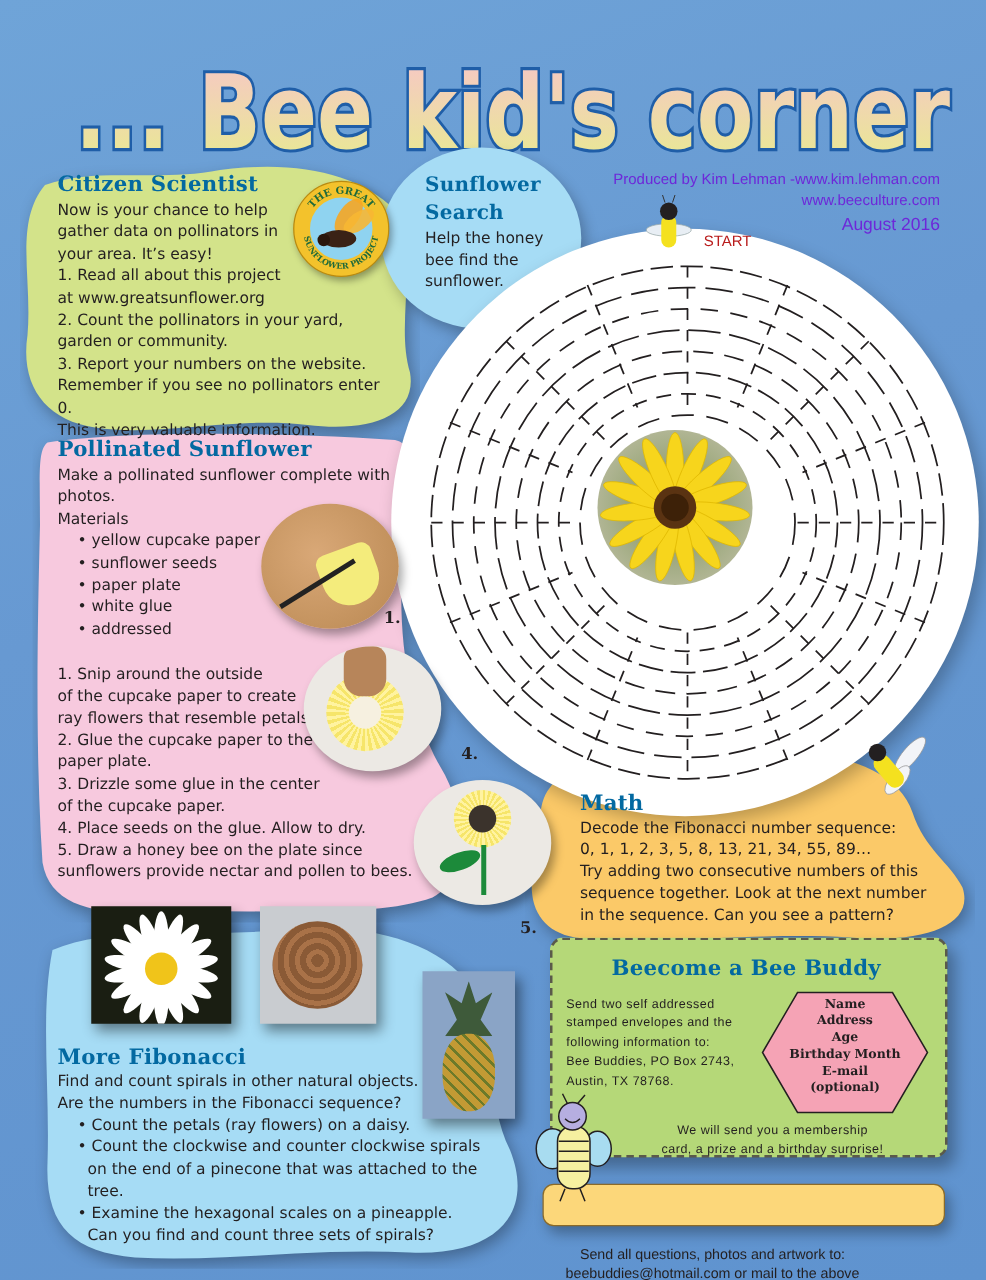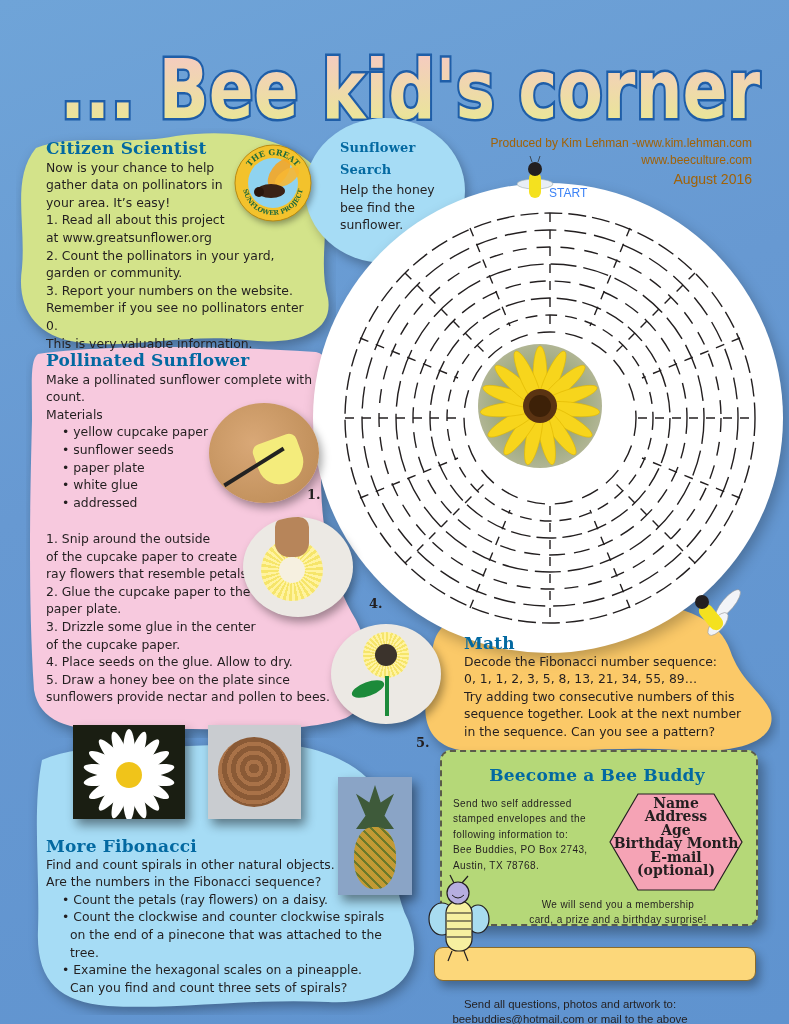--- a/index.html
+++ b/index.html
@@ -14,49 +14,49 @@
   .blob{position:absolute;}
   .heading{font-family:"DejaVu Serif",serif;font-weight:bold;color:#0369a1;letter-spacing:0.2px;}
   .body-text{font-family:"DejaVu Sans",sans-serif;font-size:12.4px;line-height:17.6px;color:#231f20;}
   .citizen-text{left:46px;top:140px;width:270px;}
   .citizen-text .heading{font-size:17px;margin-bottom:1px;}
   .logo{left:233px;top:143px;width:80px;height:80px;}
   
   .search-bubble{left:305px;top:118px;width:160px;height:145px;border-radius:50%;background:#a6dcf5;
                  box-shadow:4px 6px 10px rgba(0,0,0,0.25);}
   .search-text{left:340px;top:137px;width:120px;}
-  .search-text .heading{font-size:13px;line-height:22px;}
-  .credits{left:450px;top:135px;width:302px;text-align:right;font-size:12px;line-height:17px;color:#a16207;}
+  .search-text .heading{font-size:16px;line-height:22px;}
+  .credits{left:450px;top:135px;width:302px;text-align:right;font-size:12px;line-height:17px;color:#6d28d9;}
   .credits .date{font-size:14px;margin-top:2px;}
   
   .maze-circle{left:313px;top:183px;width:470px;height:470px;border-radius:50%;background:#fff;
                box-shadow:4px 6px 14px rgba(0,0,0,0.25);}
   .maze-svg{left:330px;top:198px;width:440px;height:440px;}
-  .start-label{left:549px;top:186px;font-size:12px;color:#3b82f6;}
+  .start-label{left:563px;top:186px;font-size:12px;color:#b91c1c;}
   .sunflower-photo{left:478px;top:344px;width:124px;height:124px;border-radius:50%;overflow:hidden;
                    background:radial-gradient(circle at 50% 50%,#7c8b5a 0%,#a8b08a 60%,#c9c4b0 100%);}
   
   .pink-text{left:46px;top:352px;width:290px;}
   .pink-text .heading{font-size:17px;margin-bottom:1px;}
   .pink-text ul{list-style:none;margin:0;padding:0 0 0 16px;}
   .pink-text li::before{content:"• ";}
   .directions{left:46px;top:530px;width:300px;}
   
   .step-photo{position:absolute;border-radius:50%;}
   .step-num{position:absolute;font-family:"DejaVu Serif",serif;font-weight:bold;font-size:13px;color:#231f20;}
   
   .math-text{left:464px;top:635px;width:300px;}
   .math-text .heading{font-size:17px;}
   
   .buddy{left:440px;top:750px;width:314px;height:172px;background:#b5d878;border:2px dashed #5a5a4a;border-radius:10px;
          box-shadow:6px 8px 12px rgba(0,0,0,0.3);}
   .buddy-title{left:440px;top:765px;width:314px;text-align:center;font-size:17px;}
   .buddy-text{left:453px;top:796px;width:170px;font-size:10px;line-height:15.4px;letter-spacing:0.4px;}
   .hexagon{left:608px;top:792px;width:136px;height:100px;}
-  .hex-text{left:608px;top:797px;width:136px;text-align:center;font-family:"DejaVu Serif",serif;font-weight:bold;font-size:14px;line-height:13.4px;}
+  .hex-text{left:608px;top:797px;width:136px;text-align:center;font-family:"DejaVu Serif",serif;font-weight:bold;font-size:10px;line-height:13.4px;}
   .buddy-foot{left:502px;top:897px;width:232px;text-align:center;font-size:10px;line-height:15px;letter-spacing:0.4px;}
   .contact{left:434px;top:947px;width:320px;height:32px;background:#fcd77a;border:1px solid #8a6a2a;border-radius:9px;
            box-shadow:4px 6px 10px rgba(0,0,0,0.3);}
   .contact-text{left:434px;top:949px;width:272px;text-align:center;font-size:11.4px;line-height:14.5px;margin-top:48px;}
   
   .fib-text{left:46px;top:838px;width:340px;}
   .fib-text .heading{font-size:17px;}
   .fib-text ul{list-style:none;margin:0;padding:0 0 0 16px;}
   .fib-text li{text-indent:-8px;padding-left:8px;}
   .fib-text li::before{content:"• ";}
@@ -194,21 +194,21 @@
 
 <div class="abs credits">
   <div>Produced by Kim Lehman -www.kim.lehman.com</div>
   <div>www.beeculture.com</div>
   <div class="date">August 2016</div>
 </div>
 
 <div class="abs pink-text body-text">
   <div class="heading">Pollinated Sunflower</div>
   <div>Make a pollinated sunflower complete with</div>
-  <div>count.</div>
+  <div>photos.</div>
   <div>Materials</div>
   <ul>
     <li>yellow cupcake paper</li>
     <li>sunflower seeds</li>
     <li>paper plate</li>
     <li>white glue</li>
     <li>addressed</li>
   </ul>
 </div>
 <div class="abs directions body-text">

